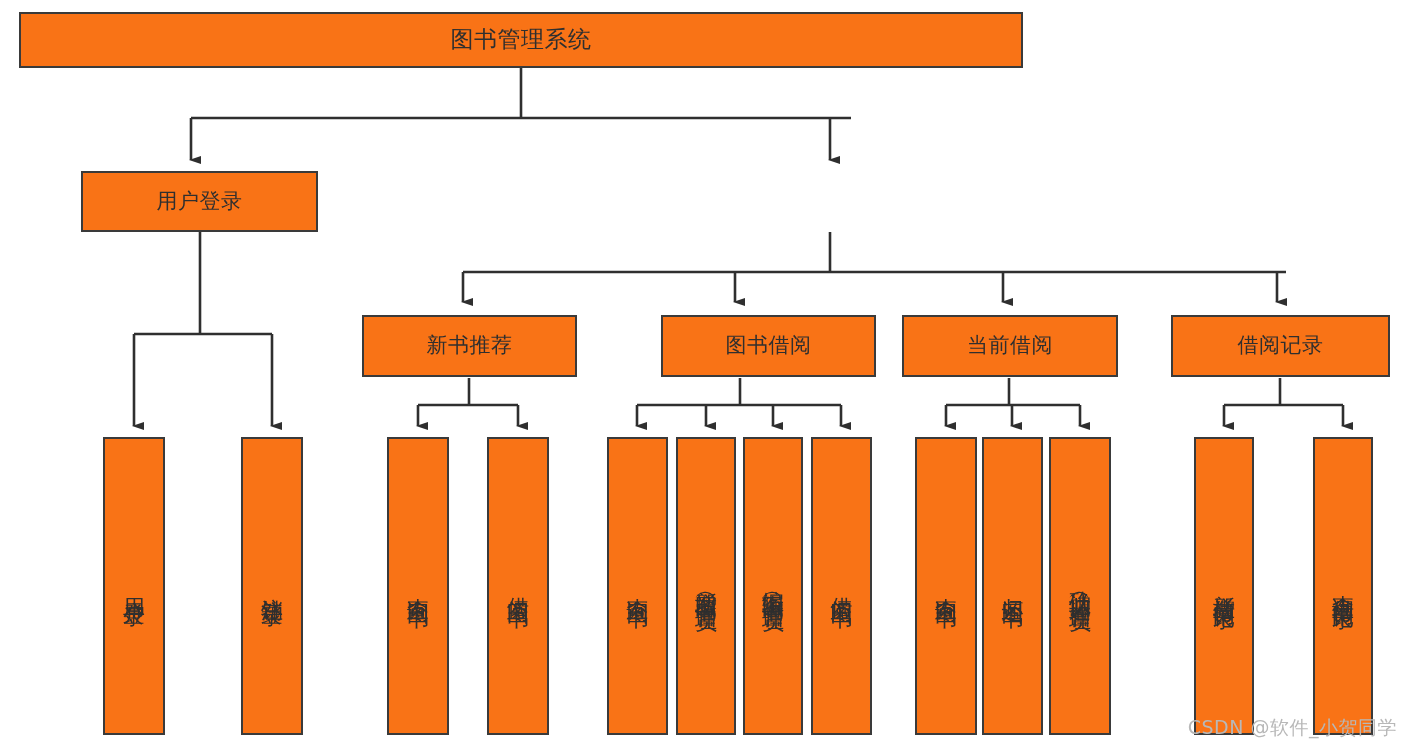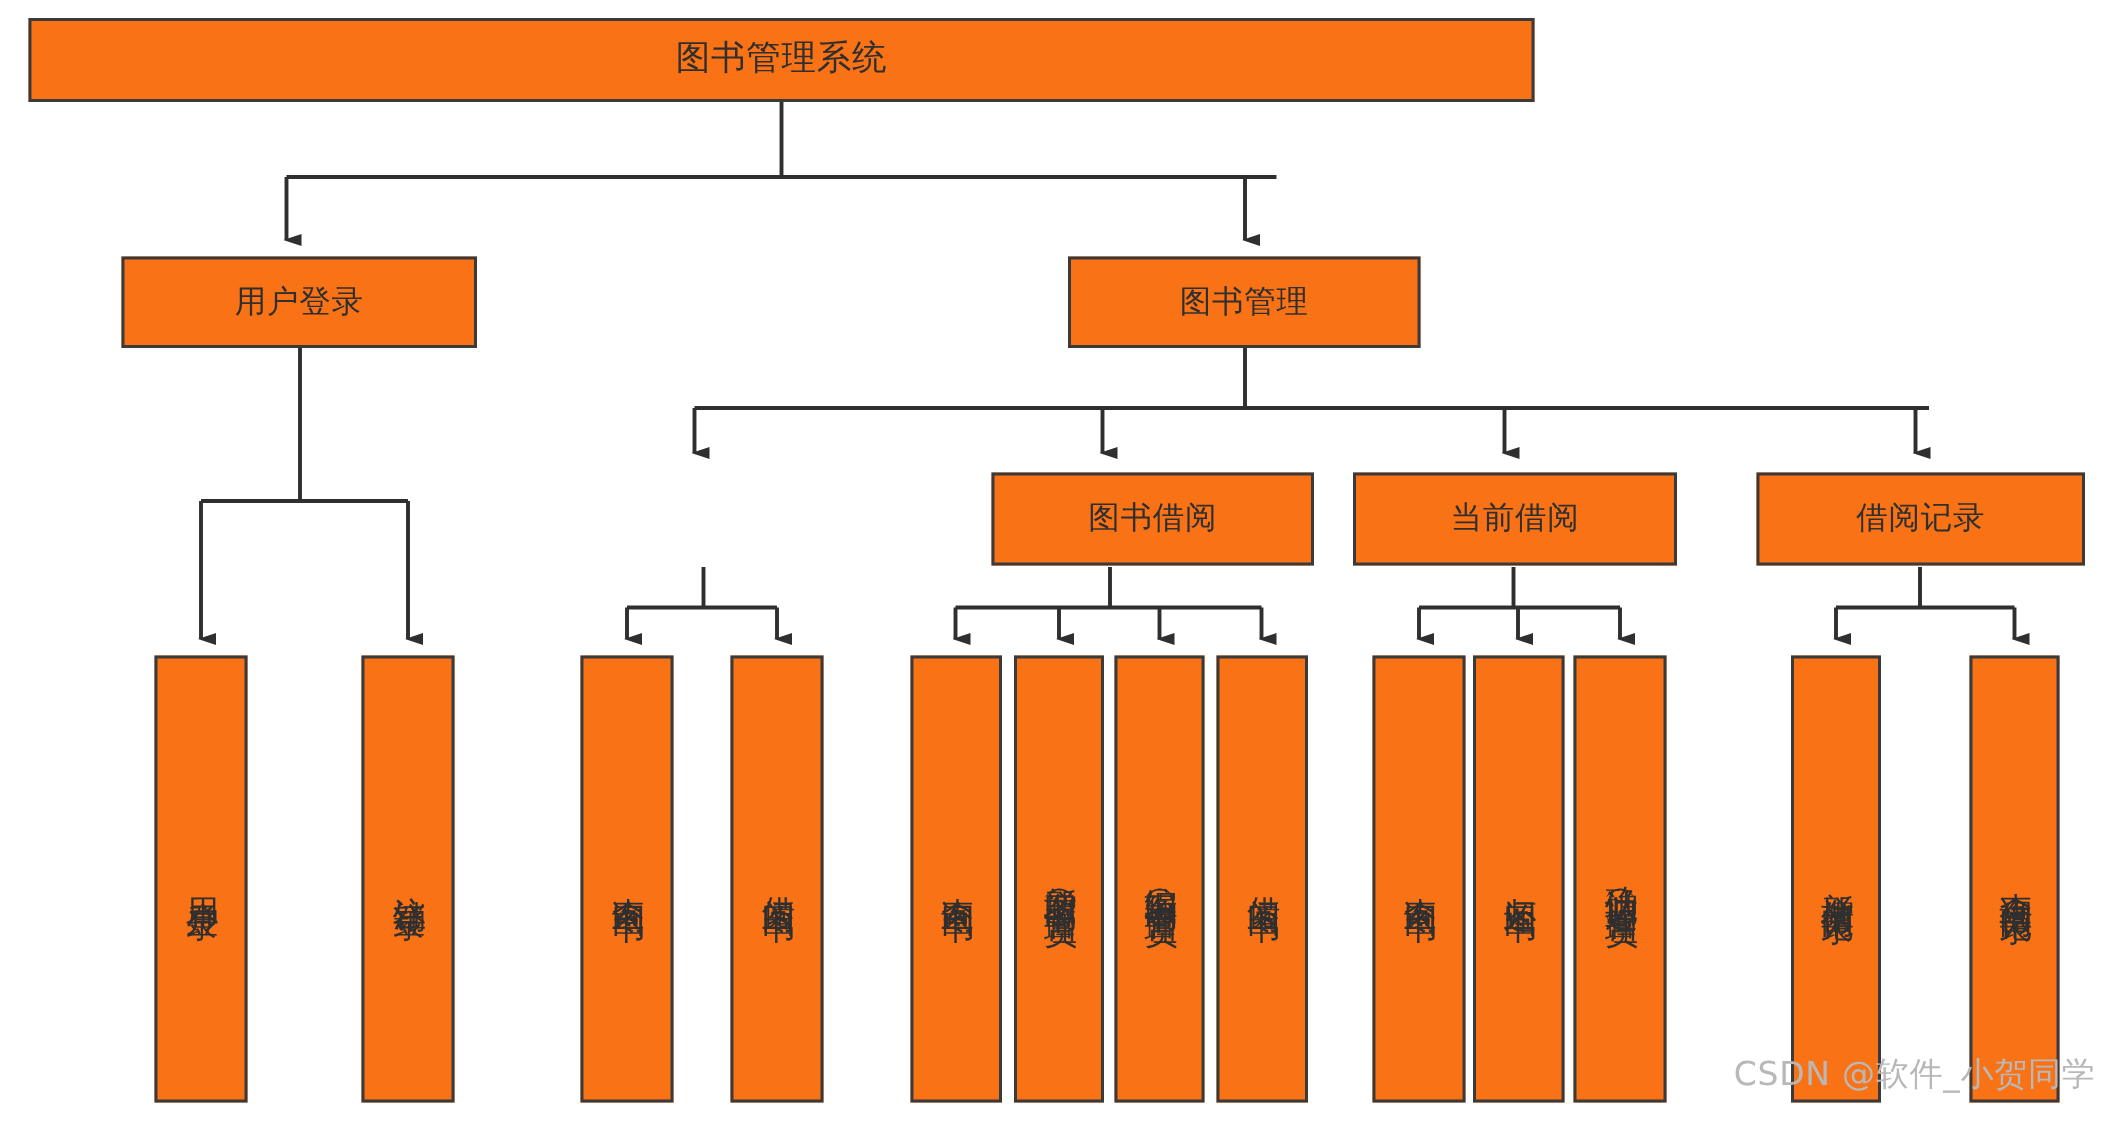--- a/index.html
+++ b/index.html
@@ -51,22 +51,22 @@
     text-orientation: upright;
     font-size: 22px;
     line-height: 1.28;
     letter-spacing: 3px;
     white-space: normal;
     max-height: 285px;
   }
   .watermark {
     position: absolute;
     right: 8px;
-    bottom: 16px;
-    font-size: 22px;
+    bottom: 6px;
+    font-size: 19px;
     color: #b8b8b8;
     letter-spacing: 0.5px;
     white-space: nowrap;
     pointer-events: none;
   }
 </style>
 </head>
 <body>
 
 <div id="diagram-root">
@@ -121,24 +121,24 @@
     </g>
   </svg>
 
   <div class="node-box level-root" style="left:19px; top:12px; width:1004px; height:56px;">
     <span class="node-label">图书管理系统</span>
   </div>
 
   <div class="node-box level-1" style="left:81px; top:171px; width:237px; height:61px;">
     <span class="node-label">用户登录</span>
   </div>
-  <div class="node-box level-1" style="left:712px; top:171px; width:235px; height:61px;">
-    <span class="node-label">图书管理</span>
+
+  <div class="node-box level-2" style="left:362px; top:315px; width:215px; height:62px;">
+    <span class="node-label">新书推荐</span>
   </div>
-
   <div class="node-box level-2" style="left:633px; top:315px; width:215px; height:62px;margin-left:28px;">
     <span class="node-label">图书借阅</span>
   </div>
   <div class="node-box level-2" style="left:1171px; top:315px; width:219px; height:62px;">
     <span class="node-label">借阅记录</span>
   </div>
   <div class="node-box level-2" style="left:902px; top:315px; width:216px; height:62px;">
     <span class="node-label">当前借阅</span>
   </div>
 

